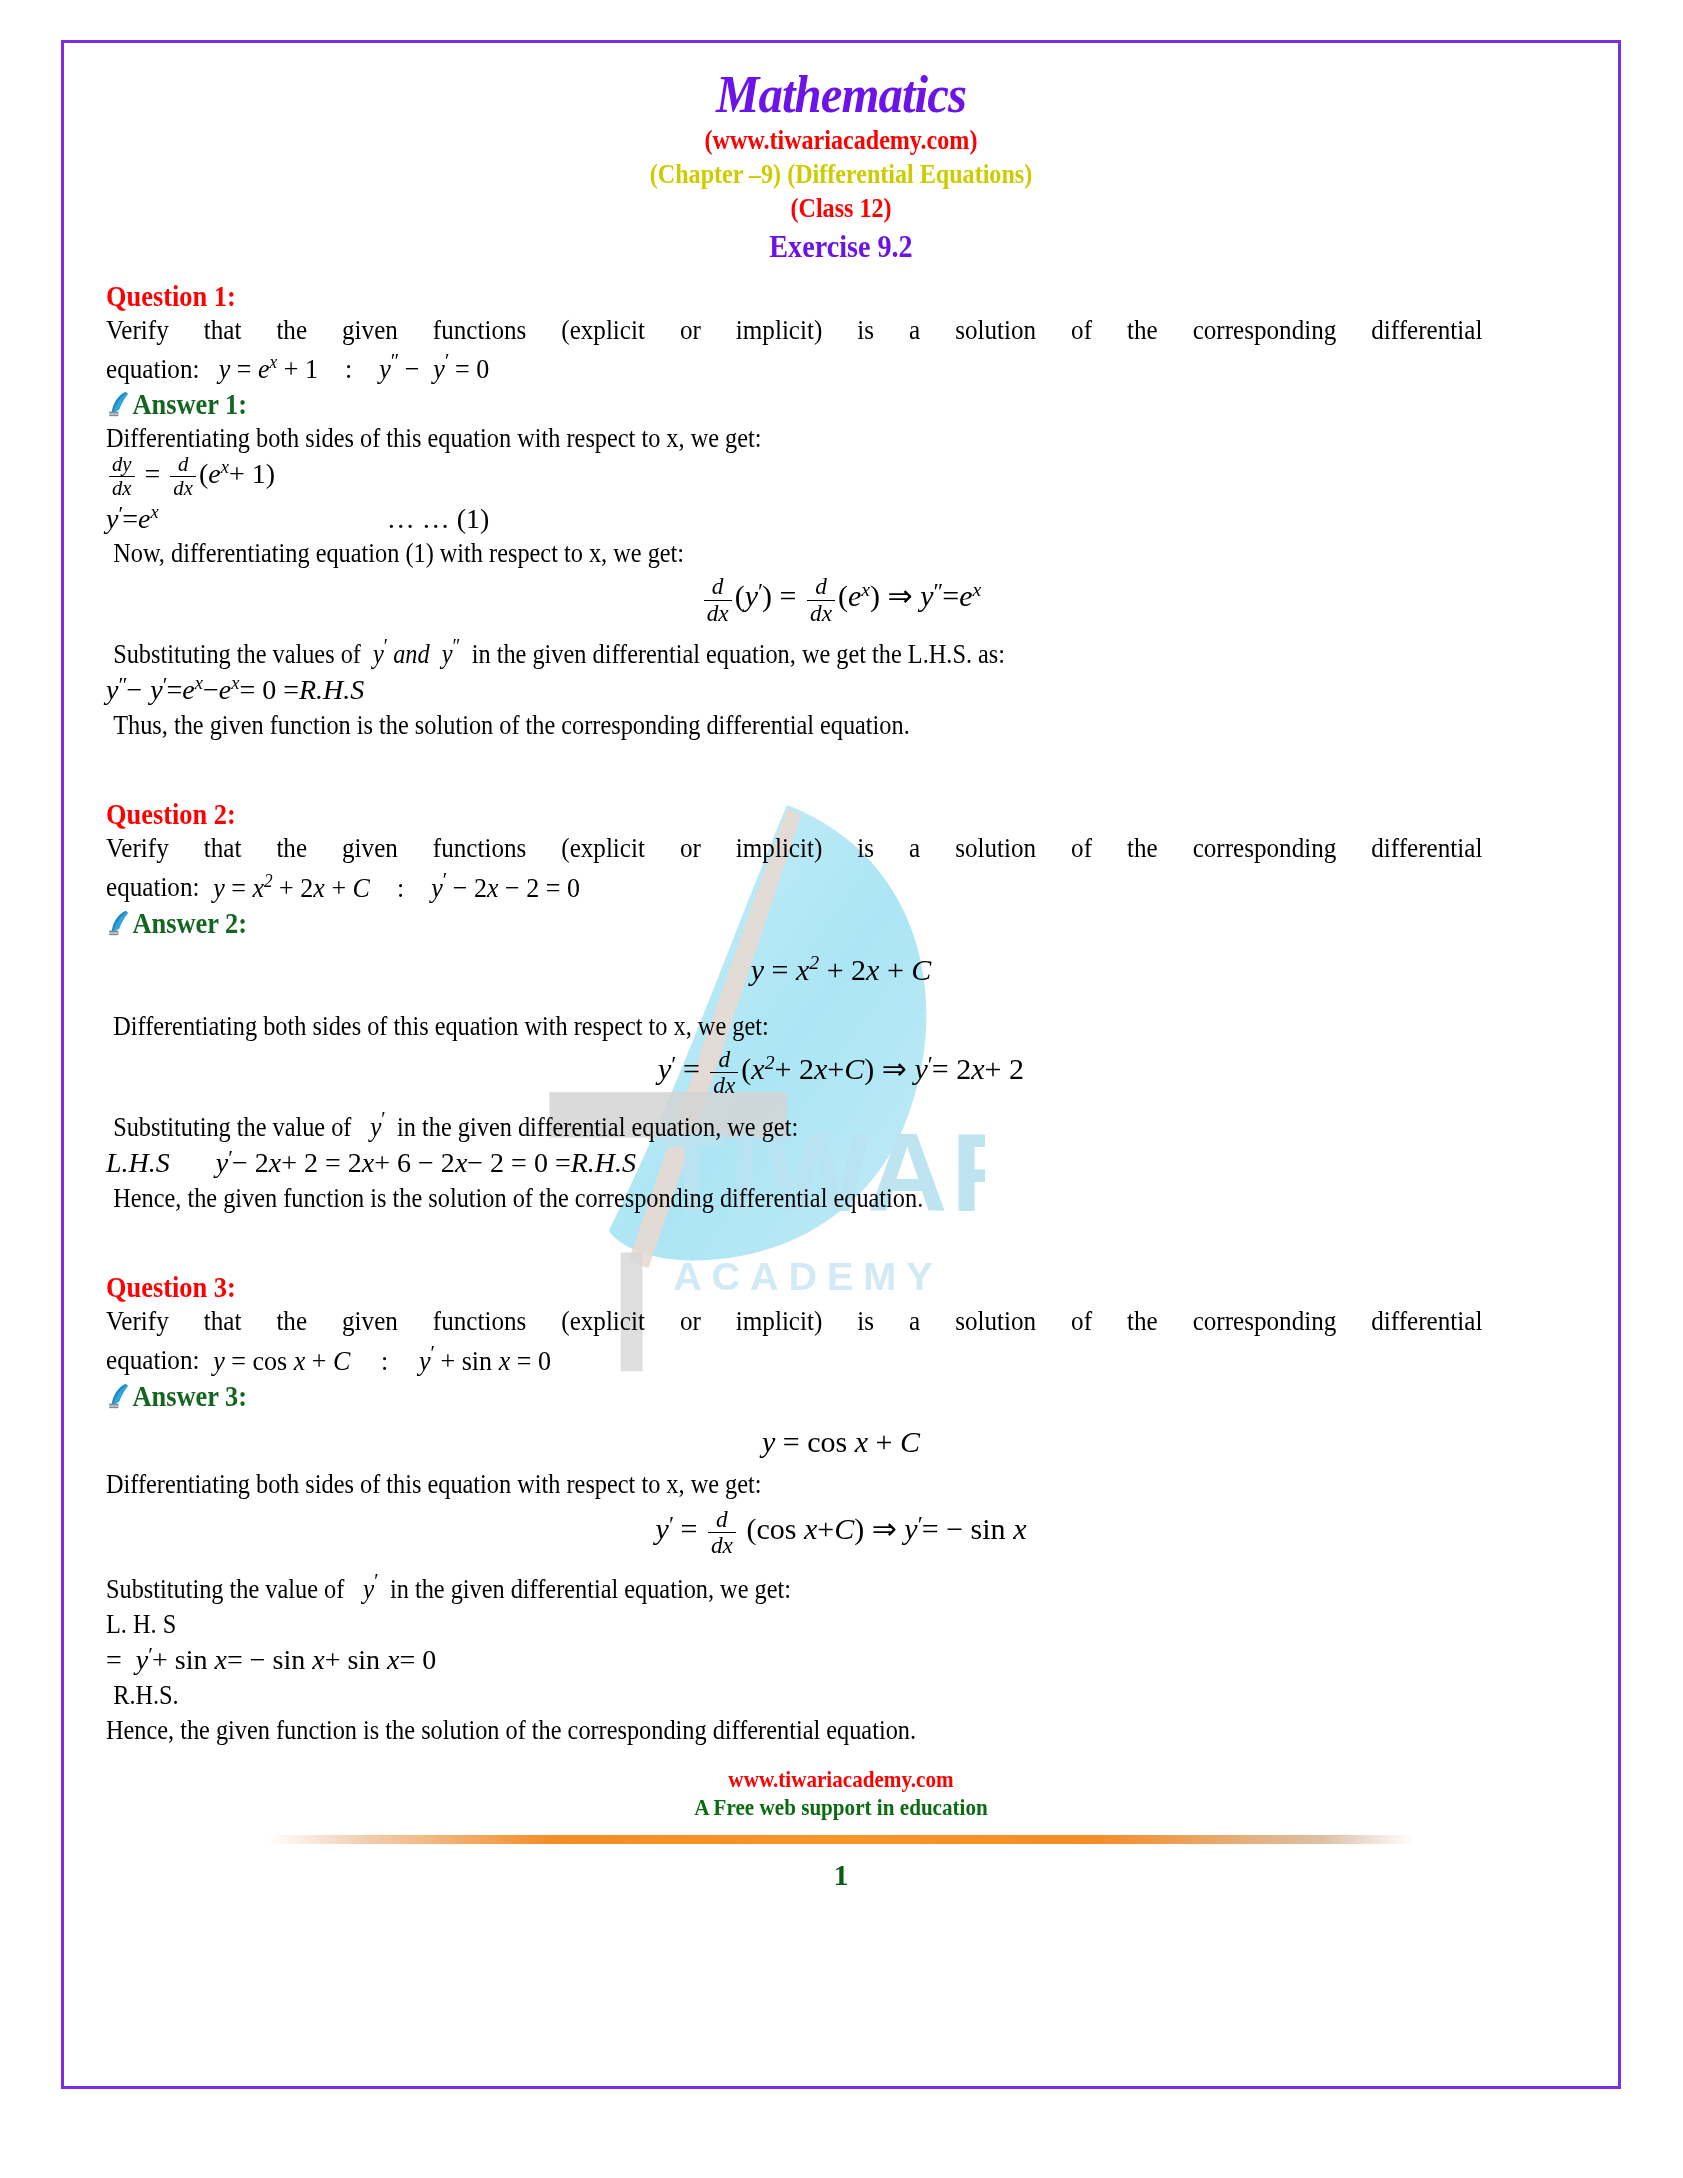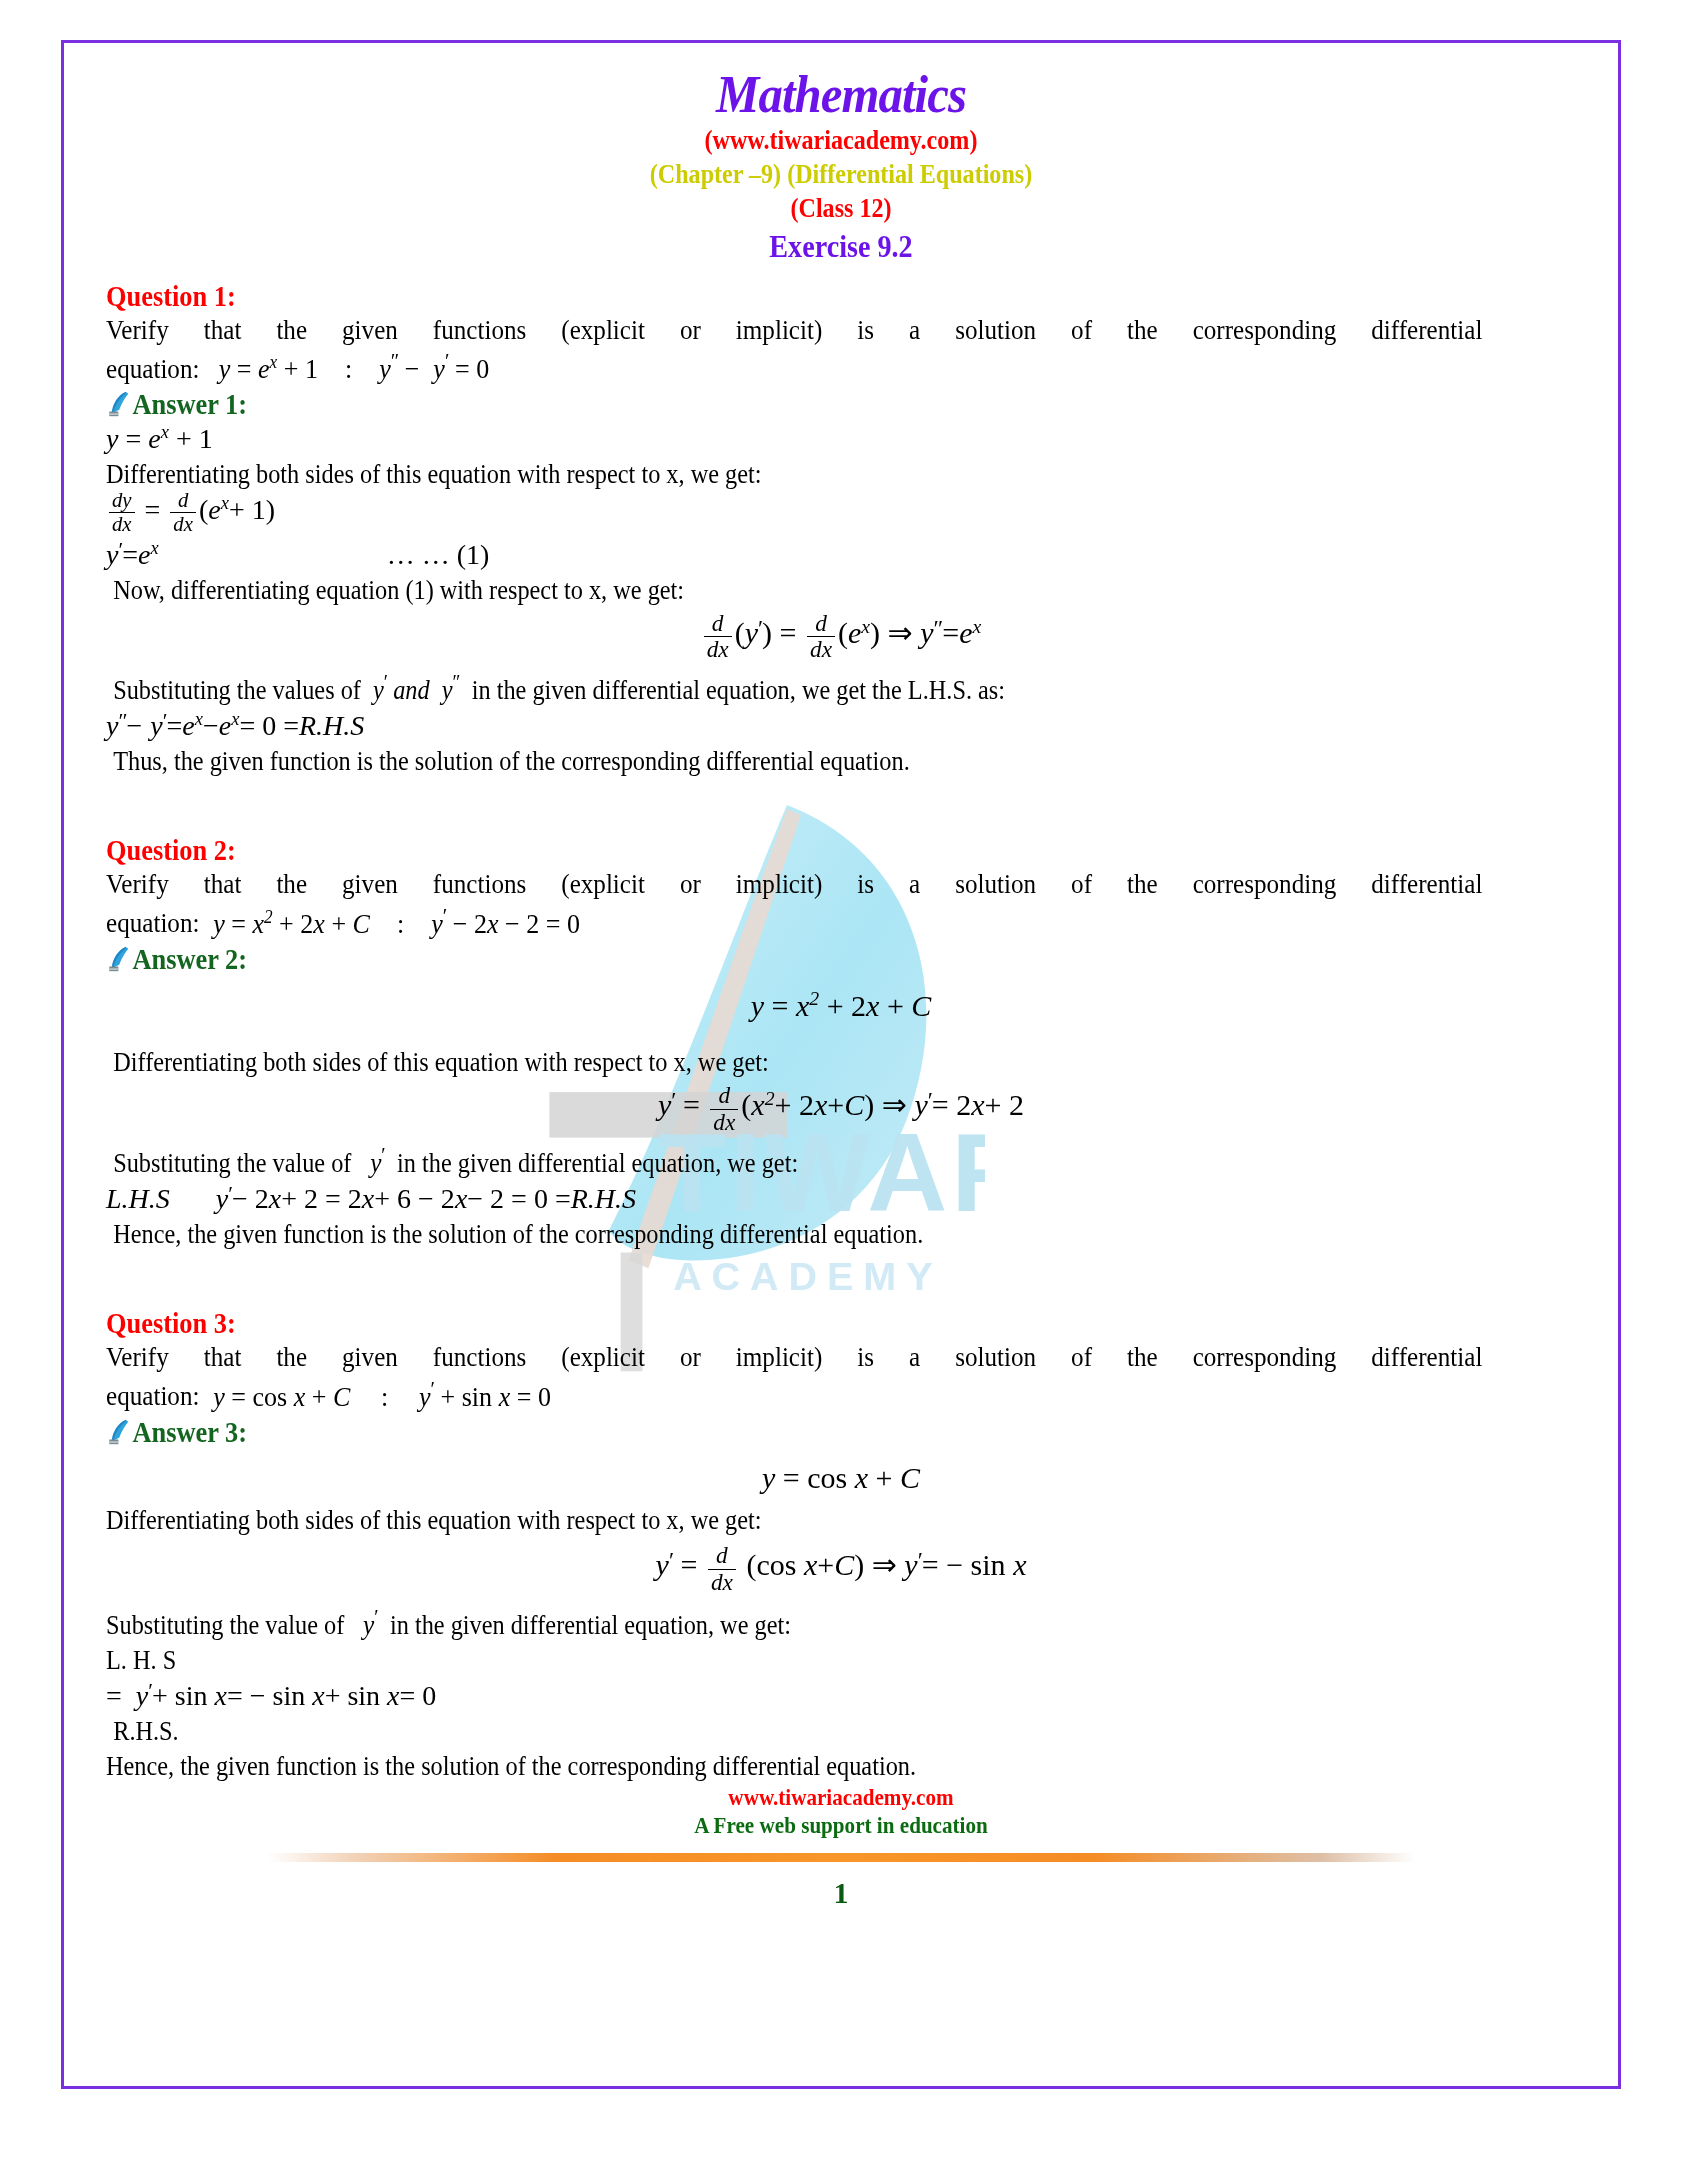--- a/index.html
+++ b/index.html
@@ -156,20 +156,21 @@
   .frac .den { font-size: 0.74em; padding: 1px 3px 0 3px; border-top: 1.6px solid #000; }
 
   .sup { font-size: 0.66em; vertical-align: super; font-style: italic; }
   .prime { font-size: 0.78em; vertical-align: super; font-style: normal; letter-spacing: -1px; }
   .upr { font-style: normal; }
   .spacer-lg { height: 40px; }
 
   
   .footer {
     text-align: center;
+    margin-top: 18px;
   }
   .foot-url {
     color: #FF0000;
     font-weight: bold;
     font-size: 24px;
     transform: scaleX(0.88);
   }
   .foot-tag {
     color: #0A6B11;
     font-weight: bold;
@@ -253,23 +254,20 @@
     <div class="a-head">
       <svg class="quill-icon" viewBox="0 0 32 32" xmlns="http://www.w3.org/2000/svg">
         <path d="M24 3 C 14 7, 8 16, 7 25 L 11 26 C 13 17, 18 9, 26 5 Z" fill="#1E88C7"></path>
         <path d="M25 4 C 17 9, 11 17, 9 25 L 16 22 C 19 15, 23 9, 27 5 Z" fill="#2FA3DC"></path>
         <rect x="4" y="24" width="11" height="5" fill="#7A8B94"></rect>
         <rect x="4" y="26" width="11" height="1.5" fill="#C9D2D8"></rect>
       </svg>
       <span>Answer 1:</span>
     </div>
 
-    <div class="math">
-      y<span class="upr"> = </span>e<span class="sup">x</span><span class="upr"> + 1</span>
-    </div>
 
     <div class="ptext">Differentiating both sides of this equation with respect to x, we get:</div>
 
     <div class="math math-line">
       <span class="frac">
             <span class="num">dy</span>
             <span class="den">dx</span>
           </span>
       <span class="upr">&nbsp;=&nbsp;</span>
       <span class="frac">

